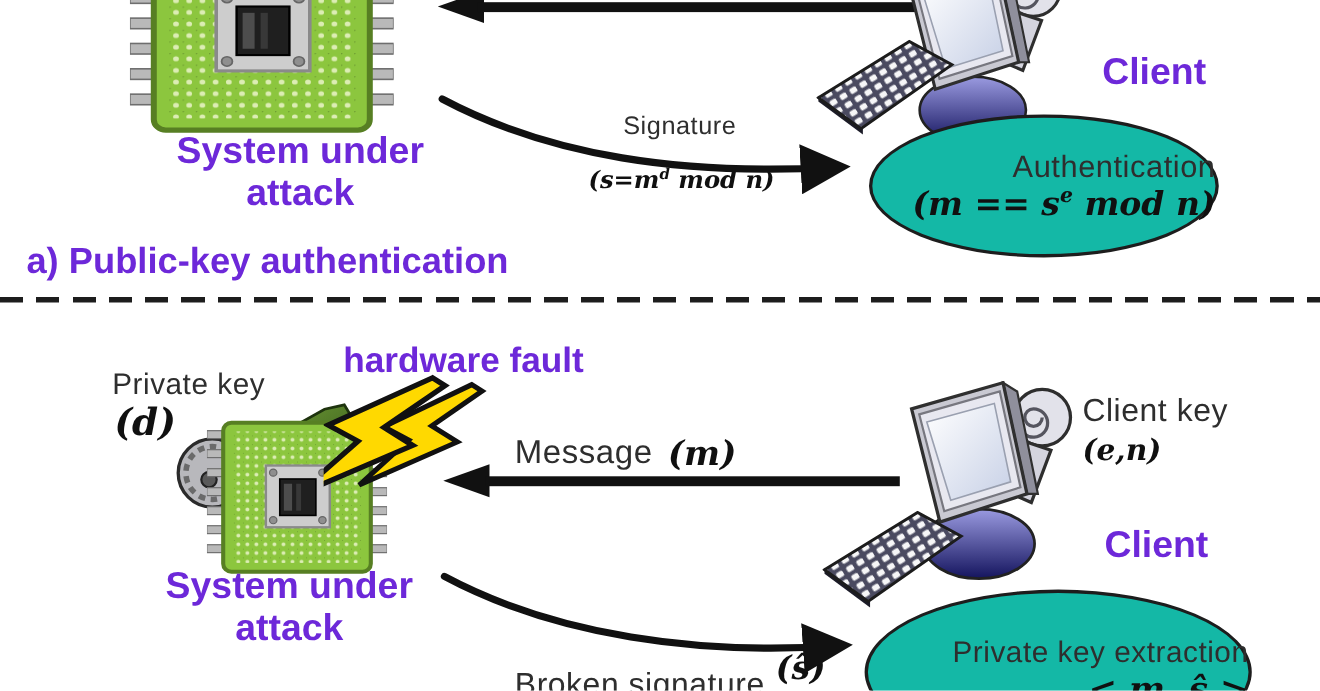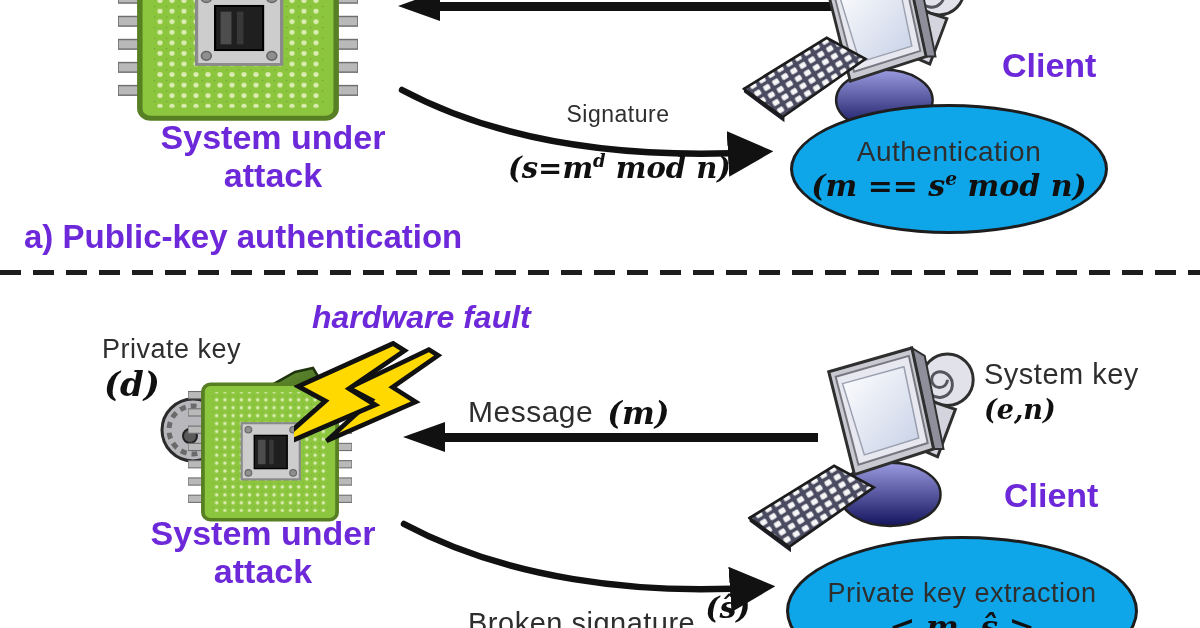--- a/index.html
+++ b/index.html
@@ -12,22 +12,22 @@
   
   .lbl{font-weight:400;color:var(--label-grey,#2e2e2e);letter-spacing:.5px;}
   .bold{font-weight:700;color:#6d28d9;}
   .math{font-family:"DejaVu Serif",serif;font-style:italic;font-weight:700;color:#101010;}
   .math sup{font-size:.62em;vertical-align:super;line-height:0;}
   .center{text-align:center;}
   .row{display:flex;align-items:flex-start;}
   
   .bubble{
     border:3px solid #1d1d1d;border-radius:50%;
-    display:flex;flex-direction:column;align-items:center;justify-content:center;
-    background:#0ea5e9;box-sizing:border-box;
+    display:flex;flex-direction:column;align-items:flex-end;justify-content:center;
+    background:#14b8a6;box-sizing:border-box;
   }
   
   .arrow-left{pointer-events:none;}
   .arrow-left .tri{
     position:absolute;left:0;top:0;width:0;height:0;
     border-top:15px solid transparent;border-bottom:15px solid transparent;
     border-right:42px solid #111;
   }
   .arrow-left .shaft{position:absolute;background:#111;}
   .divider{
@@ -142,21 +142,21 @@
     <div>attack</div>
   </div>
 
   <div class="abs arrow-left" style="left:398px;top:-9px;width:436px;height:34px;">
     <span class="tri"></span>
     <span class="shaft" style="left:36px;top:11px;width:400px;height:9px;"></span>
   </div>
 
   <div class="abs center lbl" style="left:498px;top:101px;width:240px;font-size:23px;">Signature</div>
 
-  <div class="abs center math" style="left:492px;top:151px;width:255px;font-size:29px;">
+  <div class="abs center math" style="left:492px;top:151px;width:255px;font-size:22px;">
     <span>(s=m</span><sup>d</sup><span> mod n)</span>
   </div>
 
   <svg class="abs" style="left:806px;top:-42px" width="170" height="180" viewBox="0 0 170 190">
       <use href="#sym-client"></use>
     </svg>
   <svg class="abs" style="left:740px;top:36px" width="132" height="88" viewBox="0 0 145 100">
       <use href="#sym-keyboard"></use>
     </svg>
 
@@ -169,21 +169,21 @@
     </div>
   </div>
 
   <div class="abs bold" style="left:24px;top:218px;font-size:33px;">a) Public-key authentication</div>
 
   <div class="abs divider" style="left:0;top:270px;width:1200px;height:5px;"></div>
 
   <div class="abs lbl" style="left:102px;top:334px;font-size:27px;">Private key</div>
   <div class="abs math" style="left:104px;top:364px;font-size:34px;">(d)</div>
 
-  <div class="abs bold" style="left:312px;top:299px;font-size:32px;font-style:italic;">hardware fault</div>
+  <div class="abs bold" style="left:312px;top:309px;font-size:32px;">hardware fault</div>
 
   <svg class="abs" style="left:154px;top:356px" width="172" height="112" viewBox="0 0 170 112">
       <use href="#sym-key-green"></use>
     </svg>
   <svg class="abs" style="left:188px;top:380px" width="164" height="144" viewBox="0 0 220 200" preserveAspectRatio="none">
       <use href="#sym-chip"></use>
     </svg>
   <svg class="abs" style="left:294px;top:324px" width="154" height="168" viewBox="0 0 160 170">
       <use href="#sym-bolt"></use>
     </svg>
@@ -198,21 +198,21 @@
     <span class="math" style="font-size:31px;">(m)</span>
   </div>
 
   <svg class="abs" style="left:812px;top:346px" width="170" height="188" viewBox="0 0 170 190">
       <use href="#sym-client"></use>
     </svg>
   <svg class="abs" style="left:746px;top:464px" width="134" height="90" viewBox="0 0 145 100">
       <use href="#sym-keyboard"></use>
     </svg>
 
-  <div class="abs lbl" style="left:984px;top:358px;font-size:29px;">System key</div>
+  <div class="abs lbl" style="left:984px;top:358px;font-size:29px;">Client key</div>
   <div class="abs math" style="left:984px;top:394px;font-size:27px;">(e,n)</div>
 
   <div class="abs bold" style="left:1004px;top:476px;font-size:34px;">Client</div>
 
   <div class="abs center bold" style="left:138px;top:514px;width:250px;font-size:34px;line-height:38px;">
     <div>System under</div>
     <div>attack</div>
   </div>
 
   <div class="abs row" style="left:468px;top:590px;gap:10px;">

